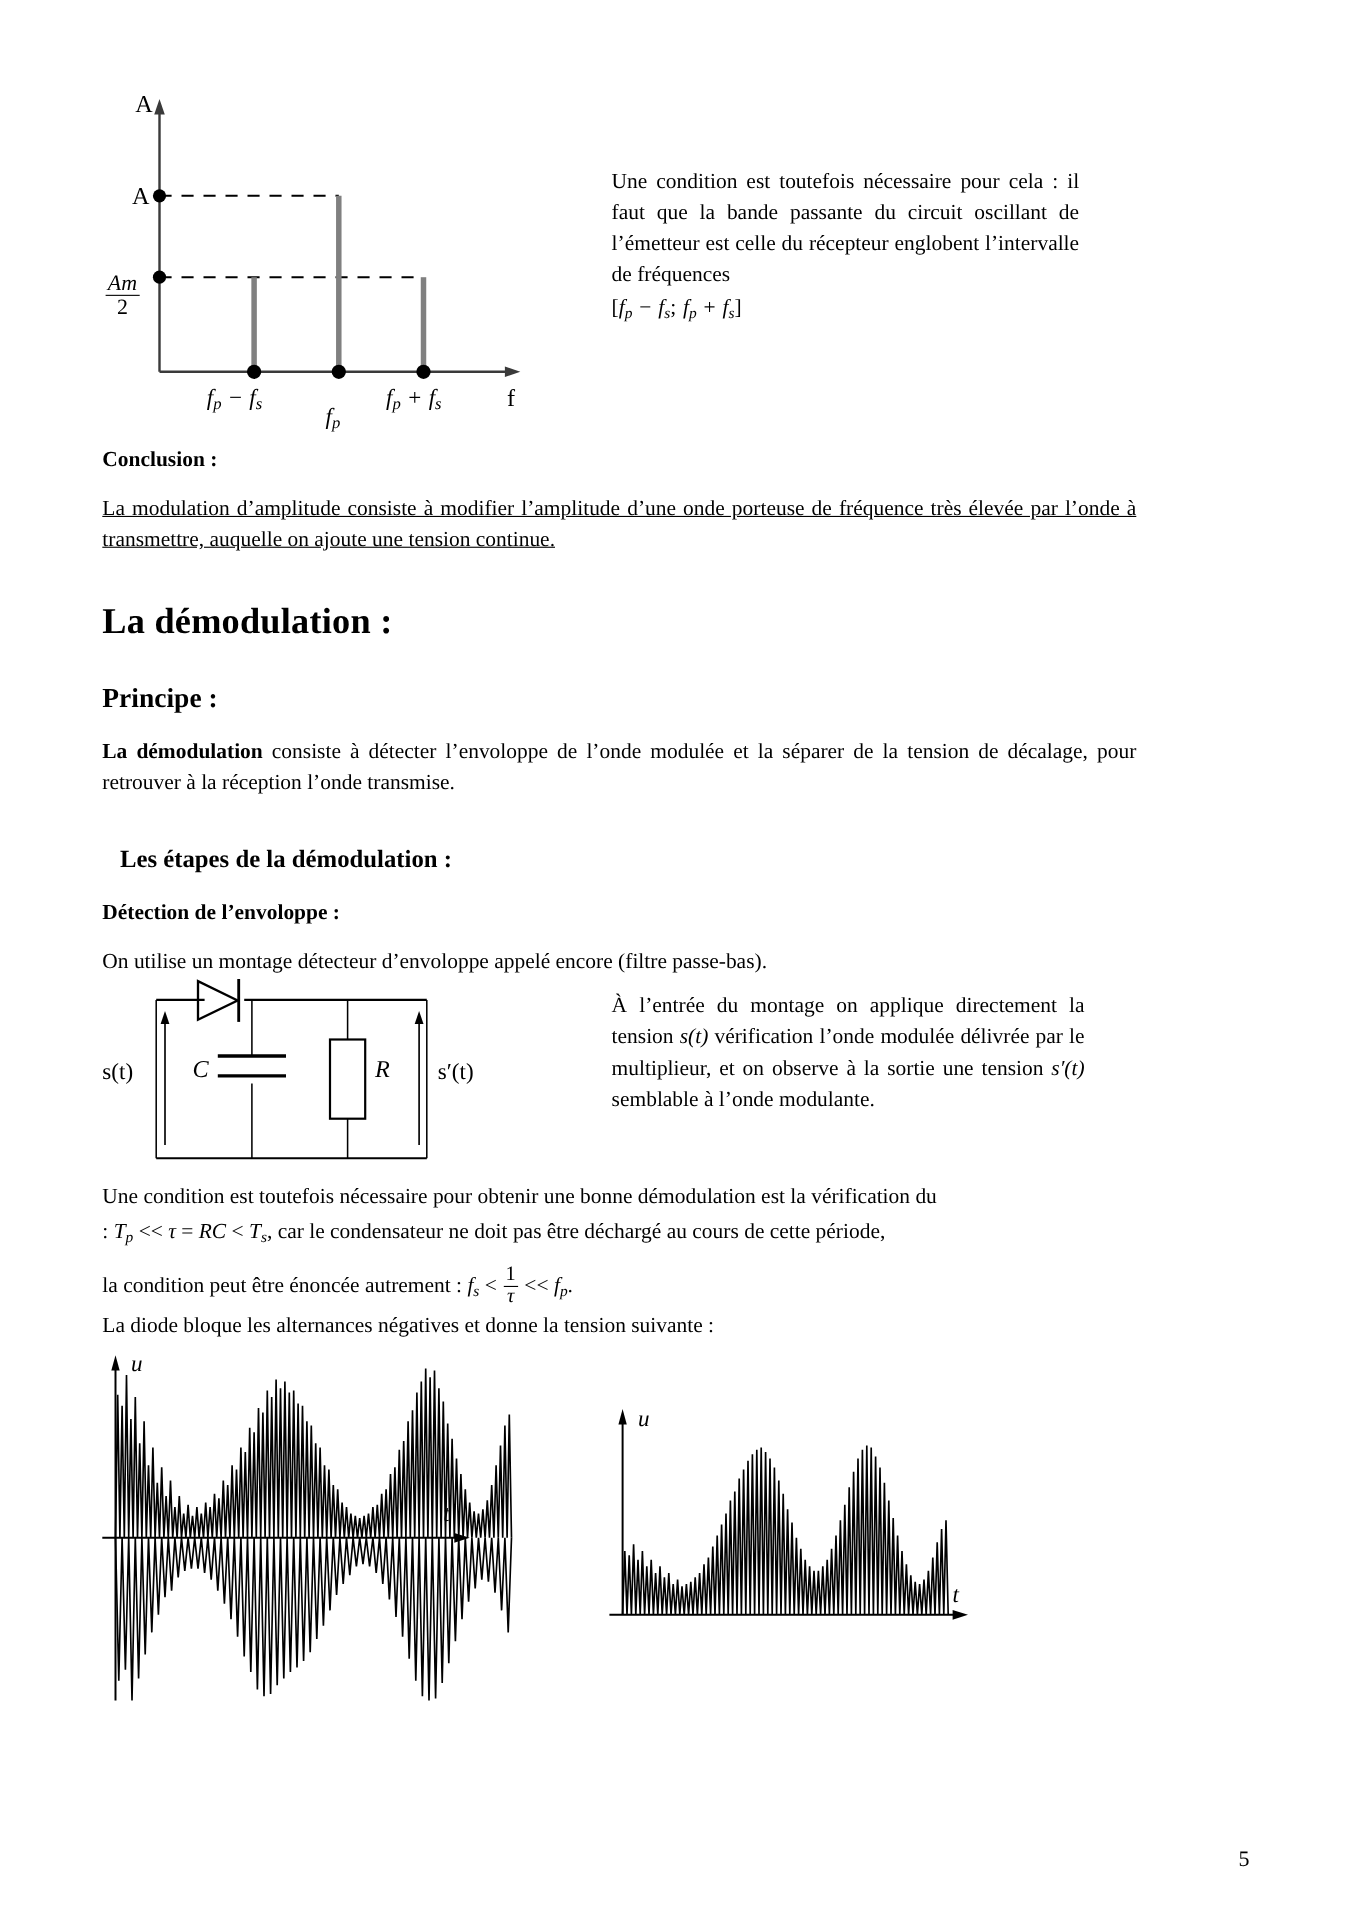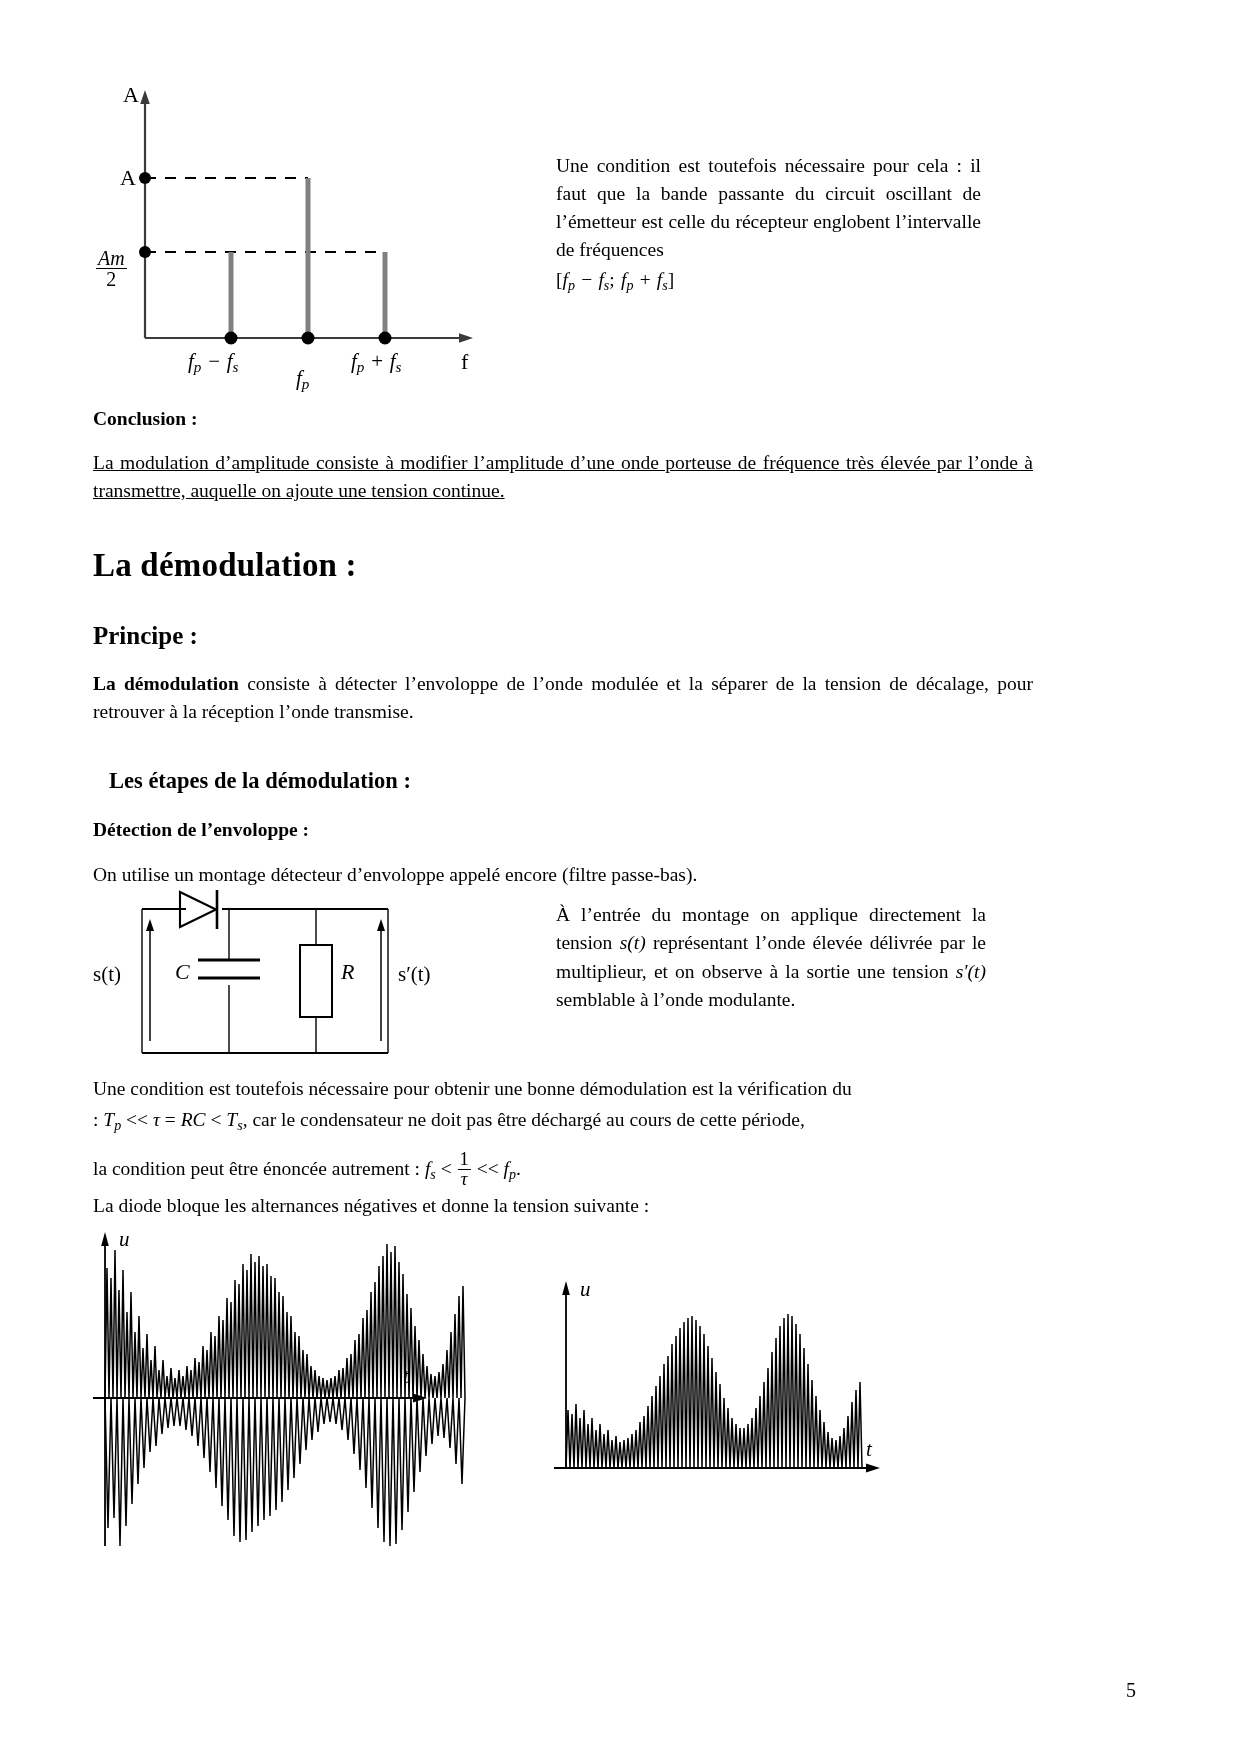--- a/index.html
+++ b/index.html
@@ -251,21 +251,21 @@
       </svg>
 
       <div style="position:absolute;left:-5px;top:73px;font-size:21px;">s(t)</div>
       <div style="position:absolute;left:77px;top:70px;font-size:22px;font-style:italic;">C</div>
       <div style="position:absolute;left:243px;top:70px;font-size:22px;font-style:italic;">R</div>
       <div style="position:absolute;left:300px;top:73px;font-size:21px;">s′(t)</div>
     </div>
 
     <div class="sidetext">
       <p class="para">
-        <span>À l’entrée du montage on applique directement la tension </span><i class="mi">s(t)</i><span> représentant l’onde élevée délivrée par le multiplieur, et on observe à la sortie une tension </span><i class="mi">s′(t)</i><span> semblable à l’onde modulante.</span>
+        <span>À l’entrée du montage on applique directement la tension </span><i class="mi">s(t)</i><span> vérification l’onde modulée délivrée par le multiplieur, et on observe à la sortie une tension </span><i class="mi">s′(t)</i><span> semblable à l’onde modulante.</span>
       </p>
     </div>
   </div>
 
   <p class="para" style="margin-top:4px;">Une condition est toutefois nécessaire pour obtenir une bonne démodulation est la vérification du</p>
 
   <p class="para" style="margin-top:3px;">
     <span>:</span>
     <i class="mi">T</i><span class="sub">p</span>
     <span>&lt;&lt;</span>

